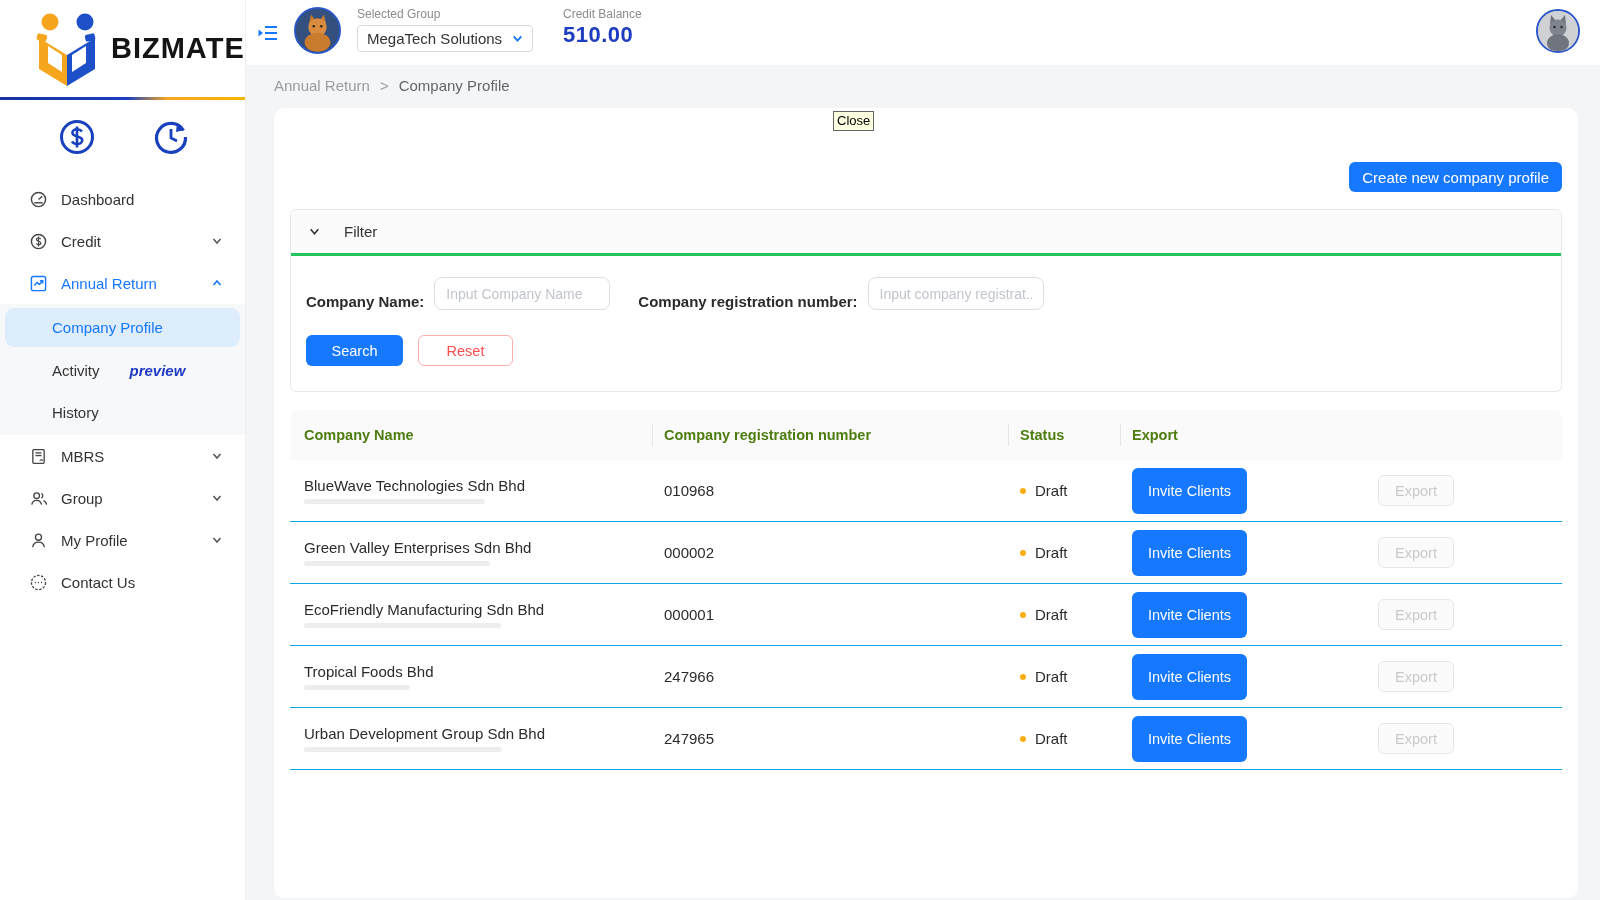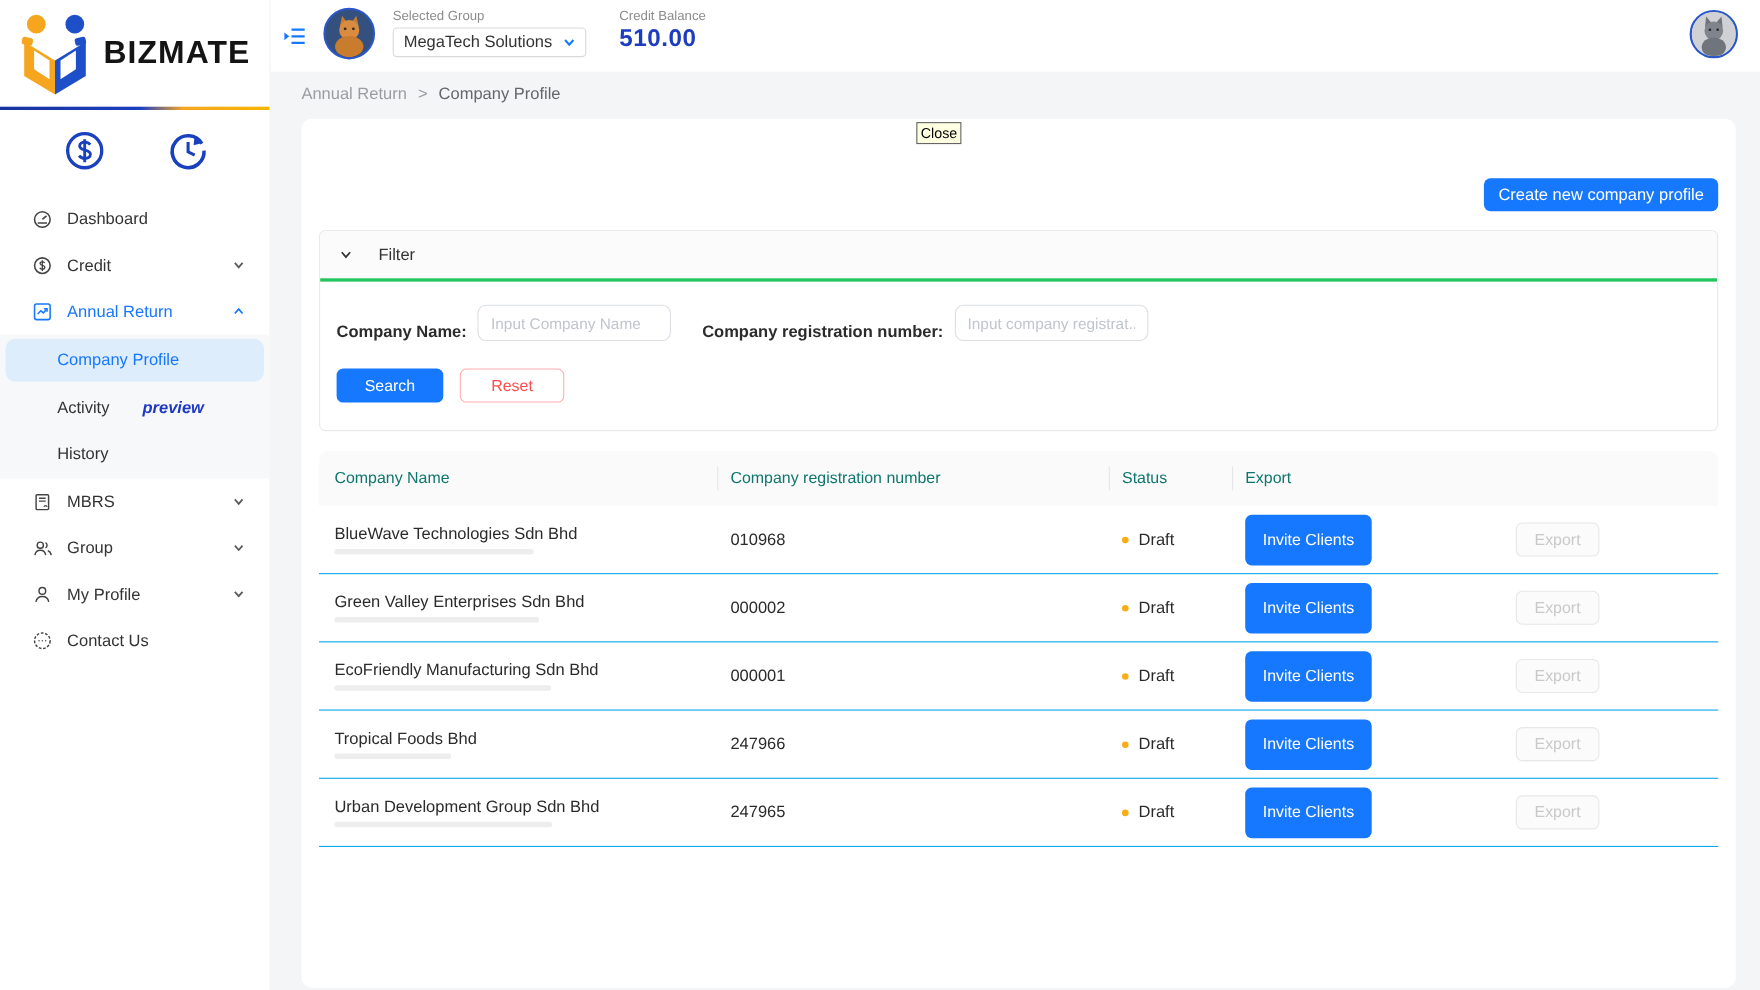--- a/index.html
+++ b/index.html
@@ -7,21 +7,21 @@
   body {
     font-family: "Liberation Sans", sans-serif;
     display: flex;
     background: #ffffff;
     overflow: hidden;
     color: #2b2b2b;
   }
 
   
   .sidebar { width: 246px; flex: none; background: #fff; border-right: 1px solid #efefef; display: flex; flex-direction: column; }
-  .logo-row { height: 97px; display: flex; align-items: center; padding-left: 12px; gap: 8px; }
+  .logo-row { height: 97px; display: flex; align-items: center; padding-left: 29px; gap: 8px; }
   .brand-name { font-size: 29px; font-weight: bold; letter-spacing: 1px; color: #141414; }
   .brand-line { height: 3px; background: linear-gradient(90deg,#16339e 0%,#1a3fc0 52%,#f5a623 68%,#f7b500 100%); }
   .quick-icons { display: flex; justify-content: space-between; padding: 0 55px 0 58px; margin: 18px 0 10px; }
   .quick-icons .qicon { width: 38px; height: 38px; cursor: pointer; }
 
   .nav { padding-top: 12px; }
   .nav-item { height: 42px; display: flex; align-items: center; padding: 0 22px 0 30px; gap: 13px; font-size: 15px; color: #333; cursor: pointer; }
   .nav-item .nicon { width: 18px; height: 18px; flex: none; display: flex; align-items: center; }
   .nav-item .chev { margin-left: auto; }
   .nav-item.active { color: #1677ff; }
@@ -70,21 +70,21 @@
   .f-label { font-size: 15px; font-weight: 600; color: #2b2b2b; }
   .f-input { width: 176px; height: 33px; border: 1px solid #dcdfe3; border-radius: 8px; margin-left: 10px; padding: 0 11px; font-size: 14px; color: #333; font-family: "Liberation Sans", sans-serif; }
   .f-input::placeholder { color: #c1c5cc; }
   .pair2 { margin-left: 28px; }
   .filter-actions { margin-top: 25px; display: flex; gap: 15px; }
   .btn-search { width: 97px; height: 31px; border-radius: 6px; font-size: 14.5px; }
   .btn-reset { width: 95px; height: 31px; border-radius: 6px; background: #fff; border: 1px solid #ffb0ad; color: #ff4d4f; font-size: 14.5px; cursor: pointer; }
 
   .table { margin-top: 18px; }
   .t-head { display: grid; grid-template-columns: 362px 356px 112px 246px 1fr; background: #fafafa; border-radius: 8px 8px 0 0; height: 50px; align-items: center; }
-  .t-head .th { font-size: 14.5px; font-weight: 400; color: #0f766e; padding-left: 12px; position: relative; height: 100%; display: flex; align-items: center; }
+  .t-head .th { font-size: 14.5px; font-weight: 700; color: #4d7c0f; padding-left: 12px; position: relative; height: 100%; display: flex; align-items: center; }
   .t-head .th:first-child { padding-left: 14px; }
   .t-head .th + .th::before { content: ""; position: absolute; left: 0; top: 14px; height: 22px; width: 1px; background: #e4e6ea; }
   .t-row { display: grid; grid-template-columns: 362px 356px 112px 246px 1fr; height: 62px; align-items: center; border-bottom: 1px solid #0ea5e9; }
   .t-row .td { padding-left: 12px; font-size: 15px; color: #2b2b2b; }
   .t-row .td:first-child { padding-left: 14px; }
   .name-wrap { display: inline-block; }
   .name-underline { height: 5px; background: #ededee; border-radius: 3px; margin-top: 5px; width: 82%; }
   .status-cell { display: flex; align-items: center; gap: 9px; }
   .status-dot { width: 6px; height: 6px; border-radius: 50%; background: #faad14; flex: none; }
   .btn-invite { height: 46px; padding: 0 16px; border-radius: 6px; background: #1677ff; color: #fff; font-size: 14.5px; }

